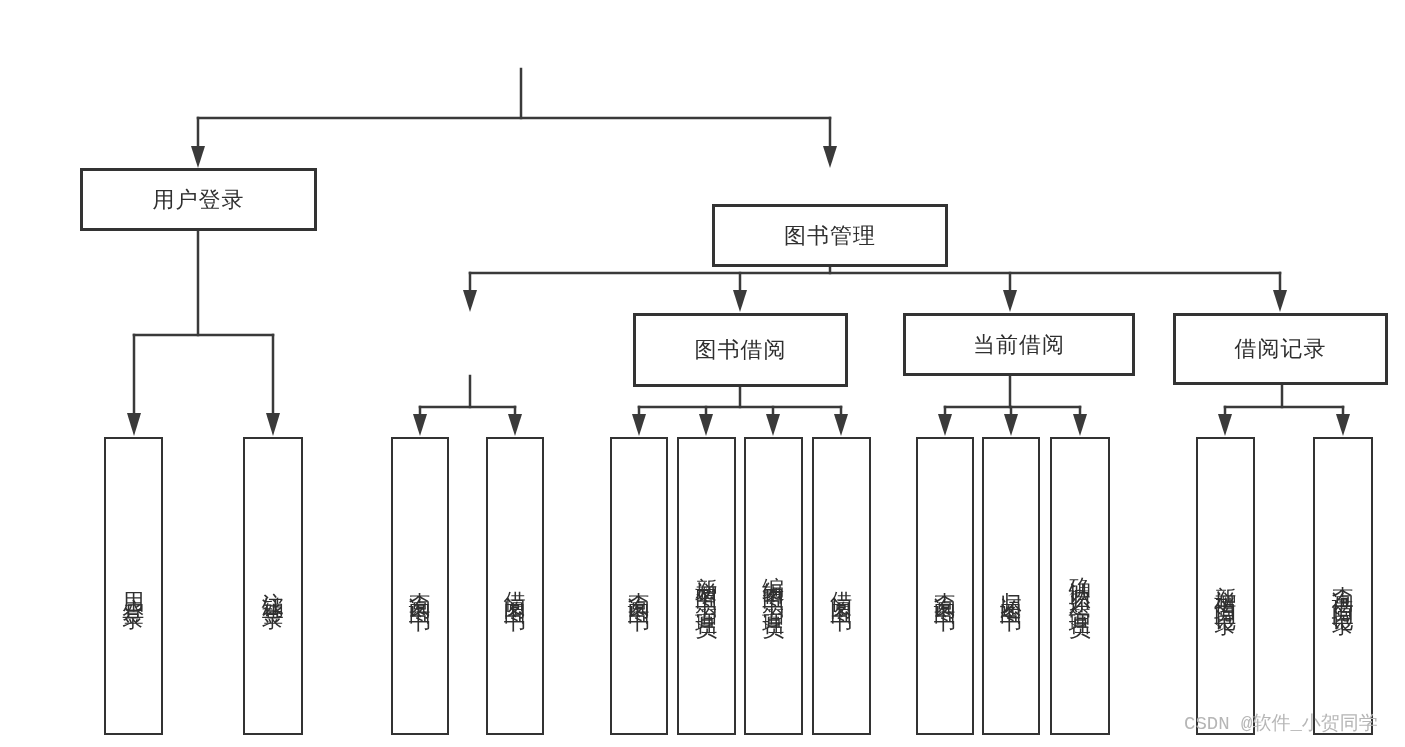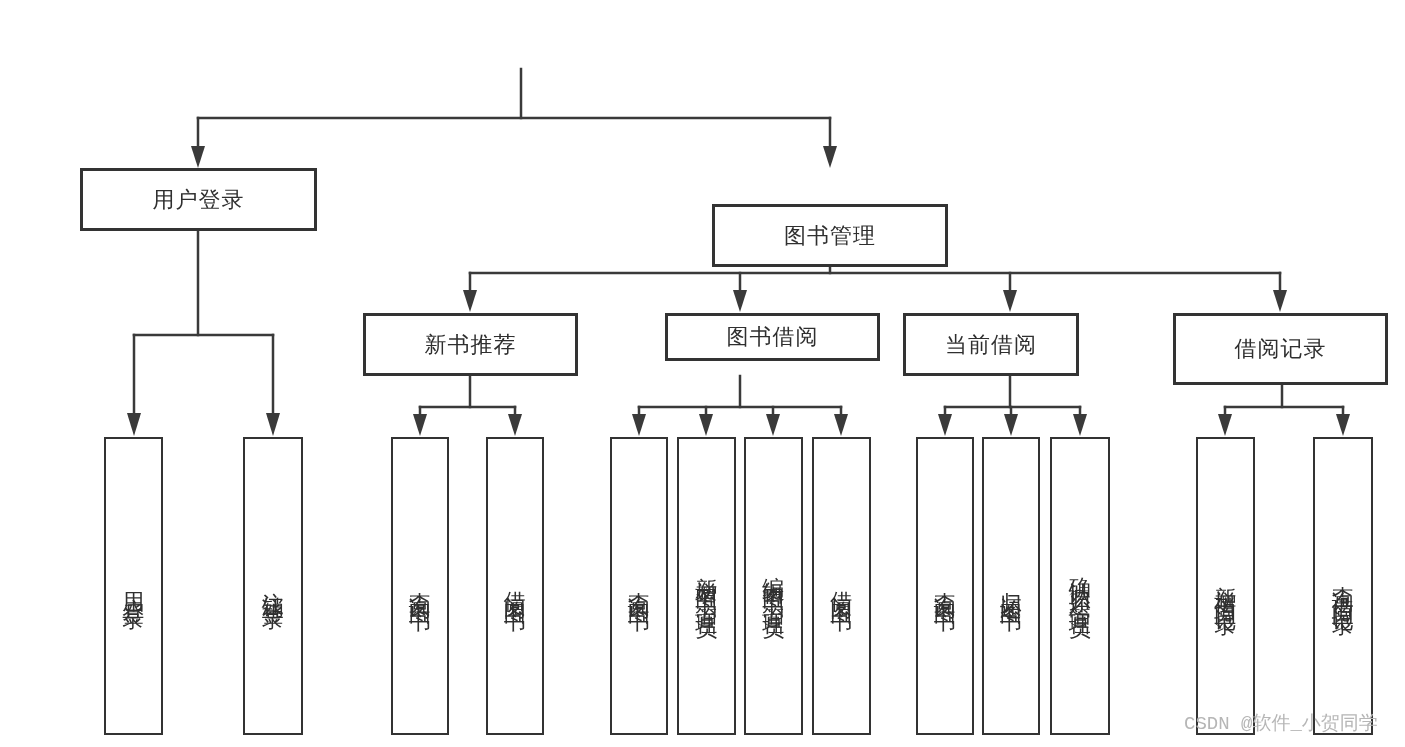--- a/index.html
+++ b/index.html
@@ -123,27 +123,24 @@
   </svg>
 
 
   <div class="hbox" style="left:80px;top:168px;width:237px;height:63px;">
     <span>用户登录</span>
   </div>
   <div class="hbox" style="left:712px;top:168px;width:236px;height:63px;margin-top:36px;">
     <span>图书管理</span>
   </div>
 
-  <div class="hbox" style="left:363px;top:313px;width:215px;height:63px;">
-    <span>新书推荐</span>
-  </div>
-  <div class="hbox" style="left:633px;top:313px;width:215px;height:48px;margin-left:32px;">
+  <div class="hbox" style="left:633px;top:313px;width:215px;height:74px;">
     <span>图书借阅</span>
   </div>
-  <div class="hbox" style="left:903px;top:313px;width:176px;height:63px;text-align:center;">
+  <div class="hbox" style="left:903px;top:313px;width:232px;height:63px;text-align:center;">
     <span>当前借阅</span>
   </div>
   <div class="hbox" style="left:1173px;top:313px;width:215px;height:72px;">
     <span>借阅记录</span>
   </div>
 
   <div class="leaf" style="left:104px;width:59px;">
     <span>用户登录</span>
   </div>
   <div class="leaf" style="left:243px;width:60px;">

